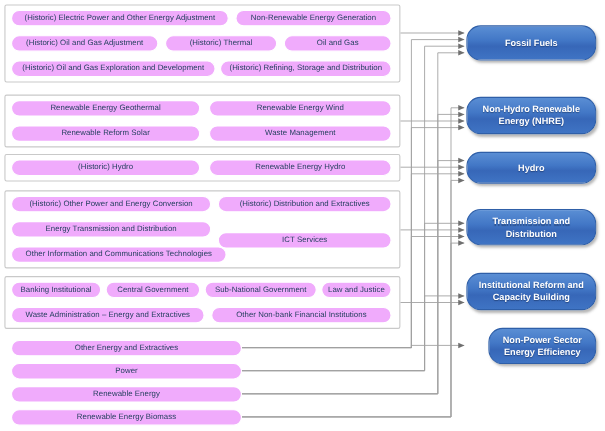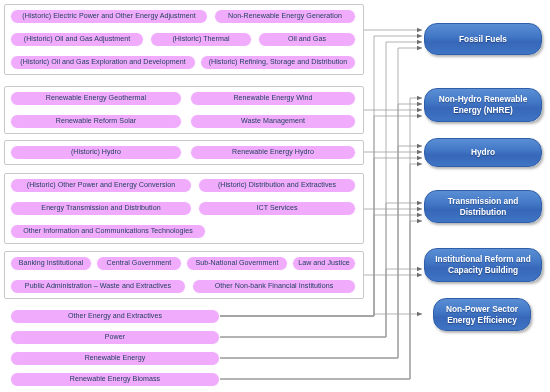--- a/index.html
+++ b/index.html
@@ -121,39 +121,39 @@
       <div class="pill" style="left: 200px; top: 55px; width: 156px; height: 15px;">(Historic) Refining, Storage and Distribution</div>
       <div class="pill" style="left: 10px; top: 91px; width: 172px; height: 15px;">Renewable Energy Geothermal</div>
       <div class="pill" style="left: 190px; top: 91px; width: 166px; height: 15px;">Renewable Energy Wind</div>
       <div class="pill" style="left: 10px; top: 114px; width: 172px; height: 15px;">Renewable Reform Solar</div>
       <div class="pill" style="left: 190px; top: 114px; width: 166px; height: 15px;">Waste Management</div>
       <div class="pill" style="left: 10px; top: 145px; width: 172px; height: 15px;">(Historic) Hydro</div>
       <div class="pill" style="left: 190px; top: 145px; width: 166px; height: 15px;">Renewable Energy Hydro</div>
       <div class="pill" style="left: 10px; top: 178px; width: 182px; height: 15px;">(Historic) Other Power and Energy Conversion</div>
       <div class="pill" style="left: 198px; top: 178px; width: 158px; height: 15px;">(Historic) Distribution and Extractives</div>
       <div class="pill" style="left: 10px; top: 201px; width: 182px; height: 15px;">Energy Transmission and Distribution</div>
-      <div class="pill" style="left: 198px; top: 201px; width: 158px; height: 15px;">ICT Services</div>
+      <div class="pill" style="left: 198px; top: 211px; width: 158px; height: 15px;">ICT Services</div>
       <div class="pill" style="left: 10px; top: 224px; width: 196px; height: 15px;">Other Information and Communications Technologies</div>
       <div class="pill" style="left: 10px; top: 256px; width: 82px; height: 15px;">Banking Institutional</div>
       <div class="pill" style="left: 96px; top: 256px; width: 86px; height: 15px;">Central Government</div>
       <div class="pill" style="left: 186px; top: 256px; width: 102px; height: 15px;">Sub-National Government</div>
       <div class="pill" style="left: 292px; top: 256px; width: 64px; height: 15px;">Law and Justice</div>
-      <div class="pill" style="left: 10px; top: 279px; width: 176px; height: 15px;">Public Administration – Waste and Extractives</div>
+      <div class="pill" style="left: 10px; top: 279px; width: 176px; height: 15px;">Waste Administration – Energy and Extractives</div>
       <div class="pill" style="left: 192px; top: 279px; width: 164px; height: 15px;">Other Non-bank Financial Institutions</div>
     </div>
 
   <div id="standalone">
       <div class="pill" style="left: 10px; top: 309px; width: 210px; height: 15px;">Other Energy and Extractives</div>
       <div class="pill" style="left: 10px; top: 330px; width: 210px; height: 15px;">Power</div>
       <div class="pill" style="left: 10px; top: 351px; width: 210px; height: 15px;">Renewable Energy</div>
       <div class="pill" style="left: 10px; top: 372px; width: 210px; height: 15px;">Renewable Energy Biomass</div>
     </div>
 
   <div id="targets">
       <div class="target" style="left: 424px; top: 23px; width: 118px; height: 32px;">Fossil Fuels</div>
       <div class="target" style="left: 424px; top: 88px; width: 118px; height: 34px;">Non-Hydro Renewable Energy (NHRE)</div>
       <div class="target" style="left: 424px; top: 138px; width: 118px; height: 29px;">Hydro</div>
       <div class="target" style="left: 424px; top: 190px; width: 118px; height: 33px;">Transmission and Distribution</div>
       <div class="target" style="left: 424px; top: 248px; width: 118px; height: 34px;">Institutional Reform and Capacity Building</div>
-      <div class="target" style="left: 433px; top: 298px; width: 98px; height: 33px;">Non-Power Sector Energy Efficiency</div>
+      <div class="target" style="left: 444px; top: 298px; width: 98px; height: 33px;">Non-Power Sector Energy Efficiency</div>
     </div>
 
 </div>
 
 </body></html>

